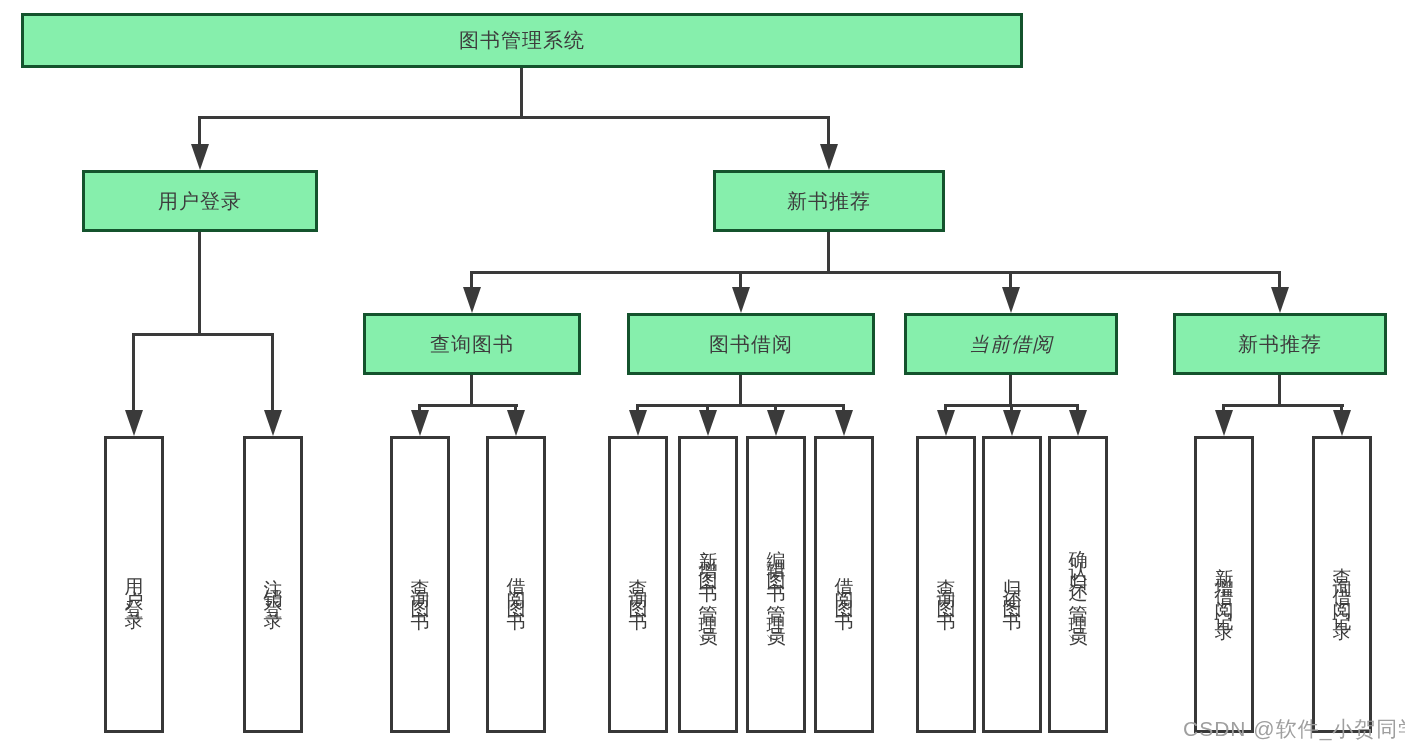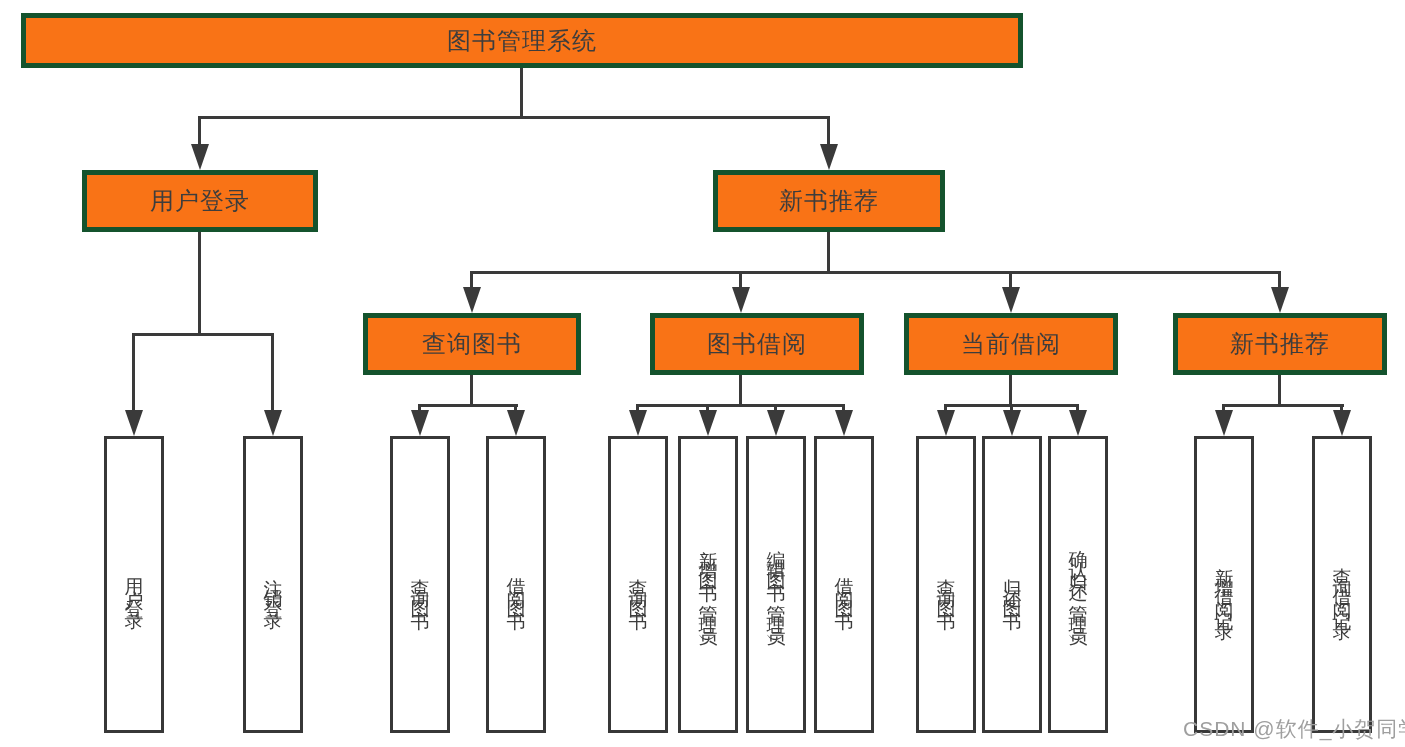--- a/index.html
+++ b/index.html
@@ -3,23 +3,23 @@
 <meta charset="utf-8">
 <style>
   html,body { margin:0; padding:0; background:#ffffff; }
   .canvas {
     position:relative; width:1405px; height:747px; background:#ffffff;
     font-family:"Liberation Sans","DejaVu Sans",sans-serif; overflow:hidden;
   }
   
   .hbox {
     position:absolute; box-sizing:border-box;
-    border:5px solid #14532d; background:#f97316;
+    border:3px solid #14532d; background:#86efac;
     display:flex; align-items:center; justify-content:center;
-    font-size:24px; color:#3d3d3d; letter-spacing:1px; white-space:nowrap;
+    font-size:20px; color:#3d3d3d; letter-spacing:1px; white-space:nowrap;
   }
   
   .vbox {
     position:absolute; box-sizing:border-box; top:436px; width:60px; height:297px;
     border:3px solid #383838; background:#ffffff;
     display:flex; align-items:center; justify-content:center;
     writing-mode:vertical-rl; text-orientation:mixed;
     font-size:19px; letter-spacing:11px; color:#3d3d3d; white-space:nowrap;
   }
   
@@ -64,22 +64,22 @@
   <div class="vl" style="left:470px;  top:273px; height:16px;"></div>
   <div class="tri" style="left:463px;  top:287px;"></div>
   <div class="vl" style="left:739px;  top:273px; height:16px;"></div>
   <div class="tri" style="left:732px;  top:287px;"></div>
   <div class="vl" style="left:1009px; top:273px; height:16px;"></div>
   <div class="tri" style="left:1002px; top:287px;"></div>
   <div class="vl" style="left:1278px; top:273px; height:16px;"></div>
   <div class="tri" style="left:1271px; top:287px;"></div>
 
   <div class="hbox" style="left:363px;  top:313px; width:218px; height:62px;">查询图书</div>
-  <div class="hbox" style="left:650px;  top:313px; width:214px; height:62px;">图书借阅</div>
-  <div class="hbox" style="left:904px;  top:313px; width:214px; height:62px;">当前借阅</div>
+  <div class="hbox" style="left:627px;  top:313px; width:248px; height:62px;">图书借阅</div>
+  <div class="hbox" style="left:904px;  top:313px; width:214px; height:62px;font-style:italic;">当前借阅</div>
   <div class="hbox" style="left:1173px; top:313px; width:214px; height:62px;">新书推荐</div>
 
   <div class="vl" style="left:470px; top:375px; height:31px;"></div>
   <div class="hl" style="left:418px; top:404px; width:100px;"></div>
   <div class="vl" style="left:418px; top:404px; height:10px;"></div>
   <div class="tri" style="left:411px; top:410px;"></div>
   <div class="vl" style="left:514px; top:404px; height:10px;"></div>
   <div class="tri" style="left:507px; top:410px;"></div>
 
   <div class="vl" style="left:739px; top:375px; height:31px;"></div>

